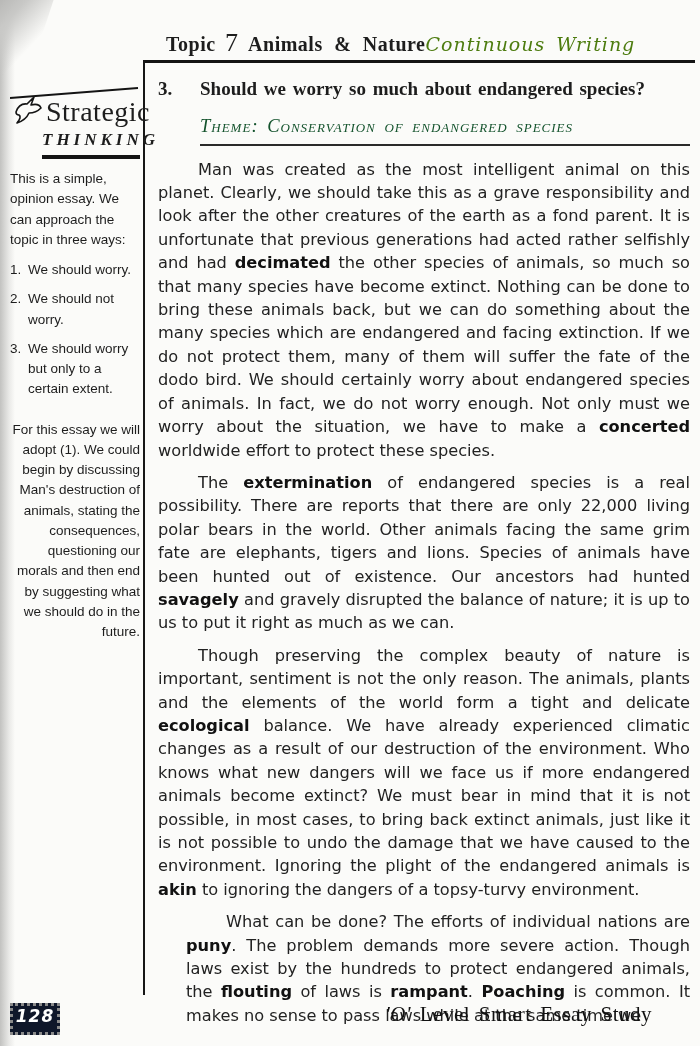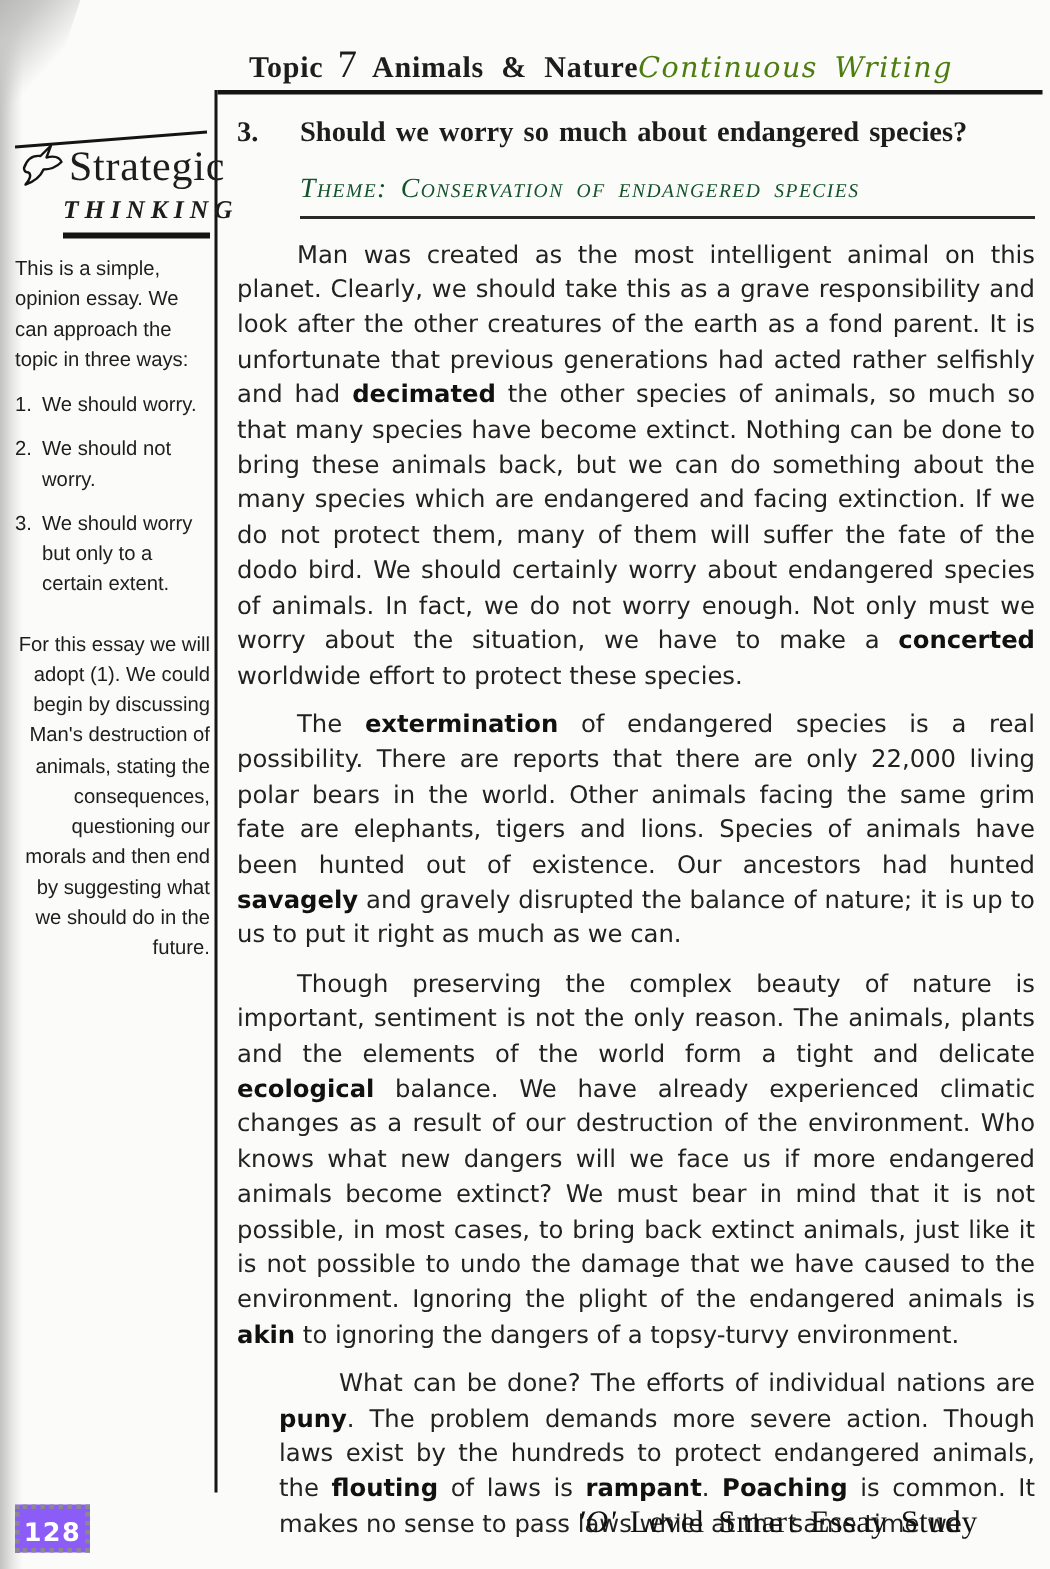--- a/index.html
+++ b/index.html
@@ -68,22 +68,22 @@
   .essay p{
     margin:0 0 9px;font-size:16.2px;line-height:23.4px;
     text-align:justify;text-indent:40px;color:#222;
   }
   .essay p b{font-weight:bold;color:#111;}
   .essay p:last-child{margin-bottom:0;margin-left:28px;}
 
   
   .page-badge{
     position:absolute;left:10px;top:1003px;width:44px;height:26px;
-    background:#8b5cf6;border:3px dotted #8a8a8a;
-    display:flex;align-items:flex-end;justify-content:center;
+    background:#0f172a;border:3px dotted #8a8a8a;
+    display:flex;align-items:flex-start;justify-content:center;font-style:italic;
   }
   .page-badge span{color:#fff;font-weight:bold;font-size:17px;font-family:"DejaVu Sans",sans-serif;letter-spacing:1px;}
   .book-title{
     position:absolute;right:48px;top:1002px;
     font-family:"Liberation Serif",serif;font-size:21px;color:#111;
     letter-spacing:.5px;word-spacing:3px;white-space:nowrap;
   }
   .book-title .lead{font-style:italic;}
 </style>
 </head>

